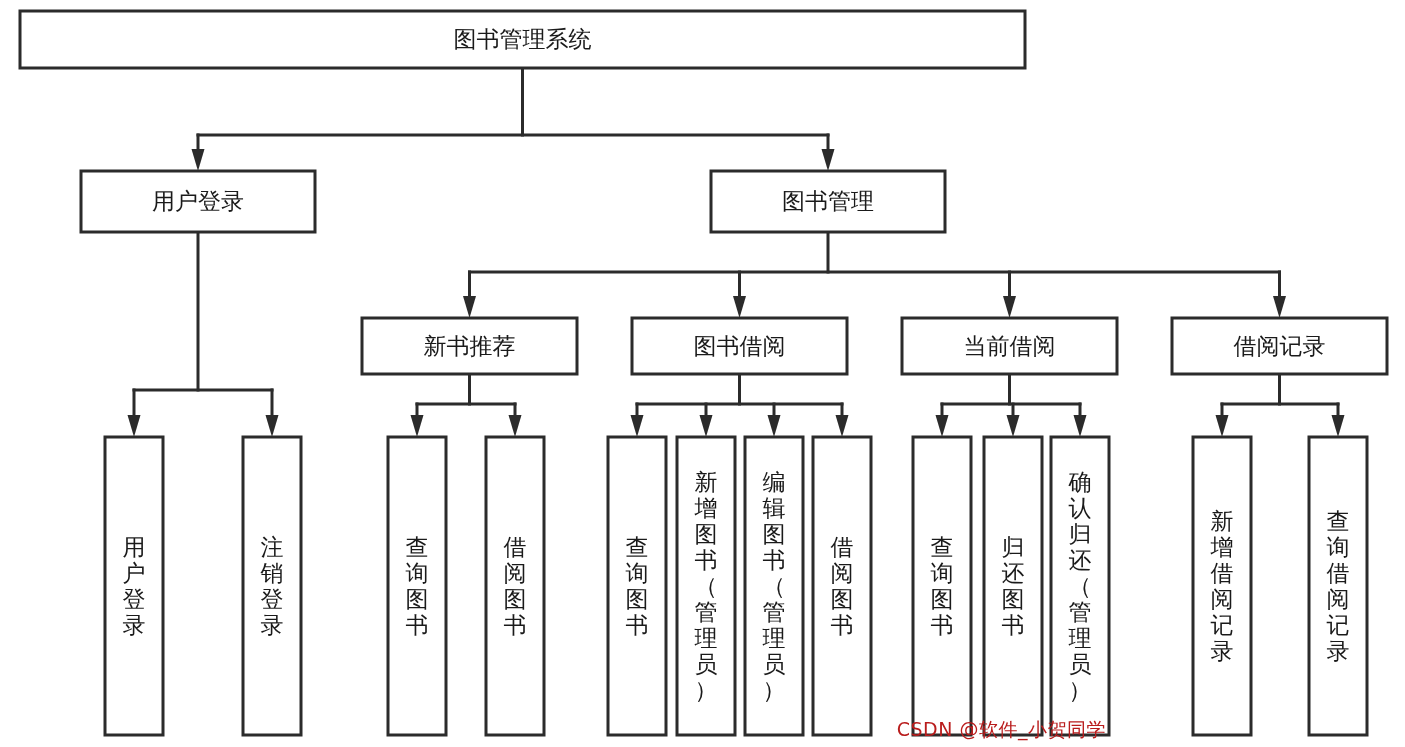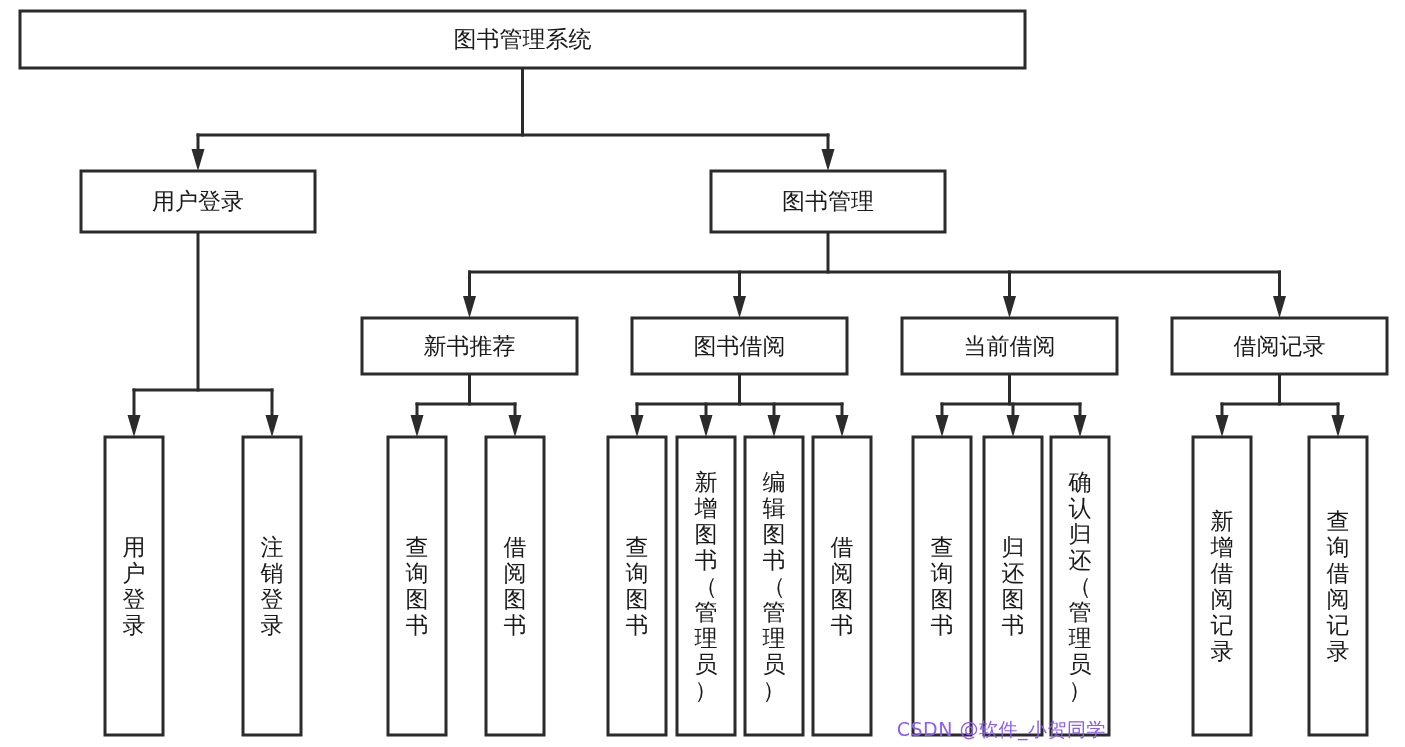--- a/index.html
+++ b/index.html
@@ -54,21 +54,21 @@
     font-size: 23px;
     fill: #1a1a1a;
     text-anchor: middle;
   }
   .watermark {
     position: absolute;
     right: 8px;
     bottom: 4px;
     font-family: "DejaVu Sans", "Liberation Sans", sans-serif;
     font-size: 19px;
-    color: #8b5cf6;
+    color: #b91c1c;
     white-space: nowrap;
     letter-spacing: 0.5px;
     pointer-events: none;
   }
 </style>
 </head>
 <body>
 
 <div id="diagram-root">
 

